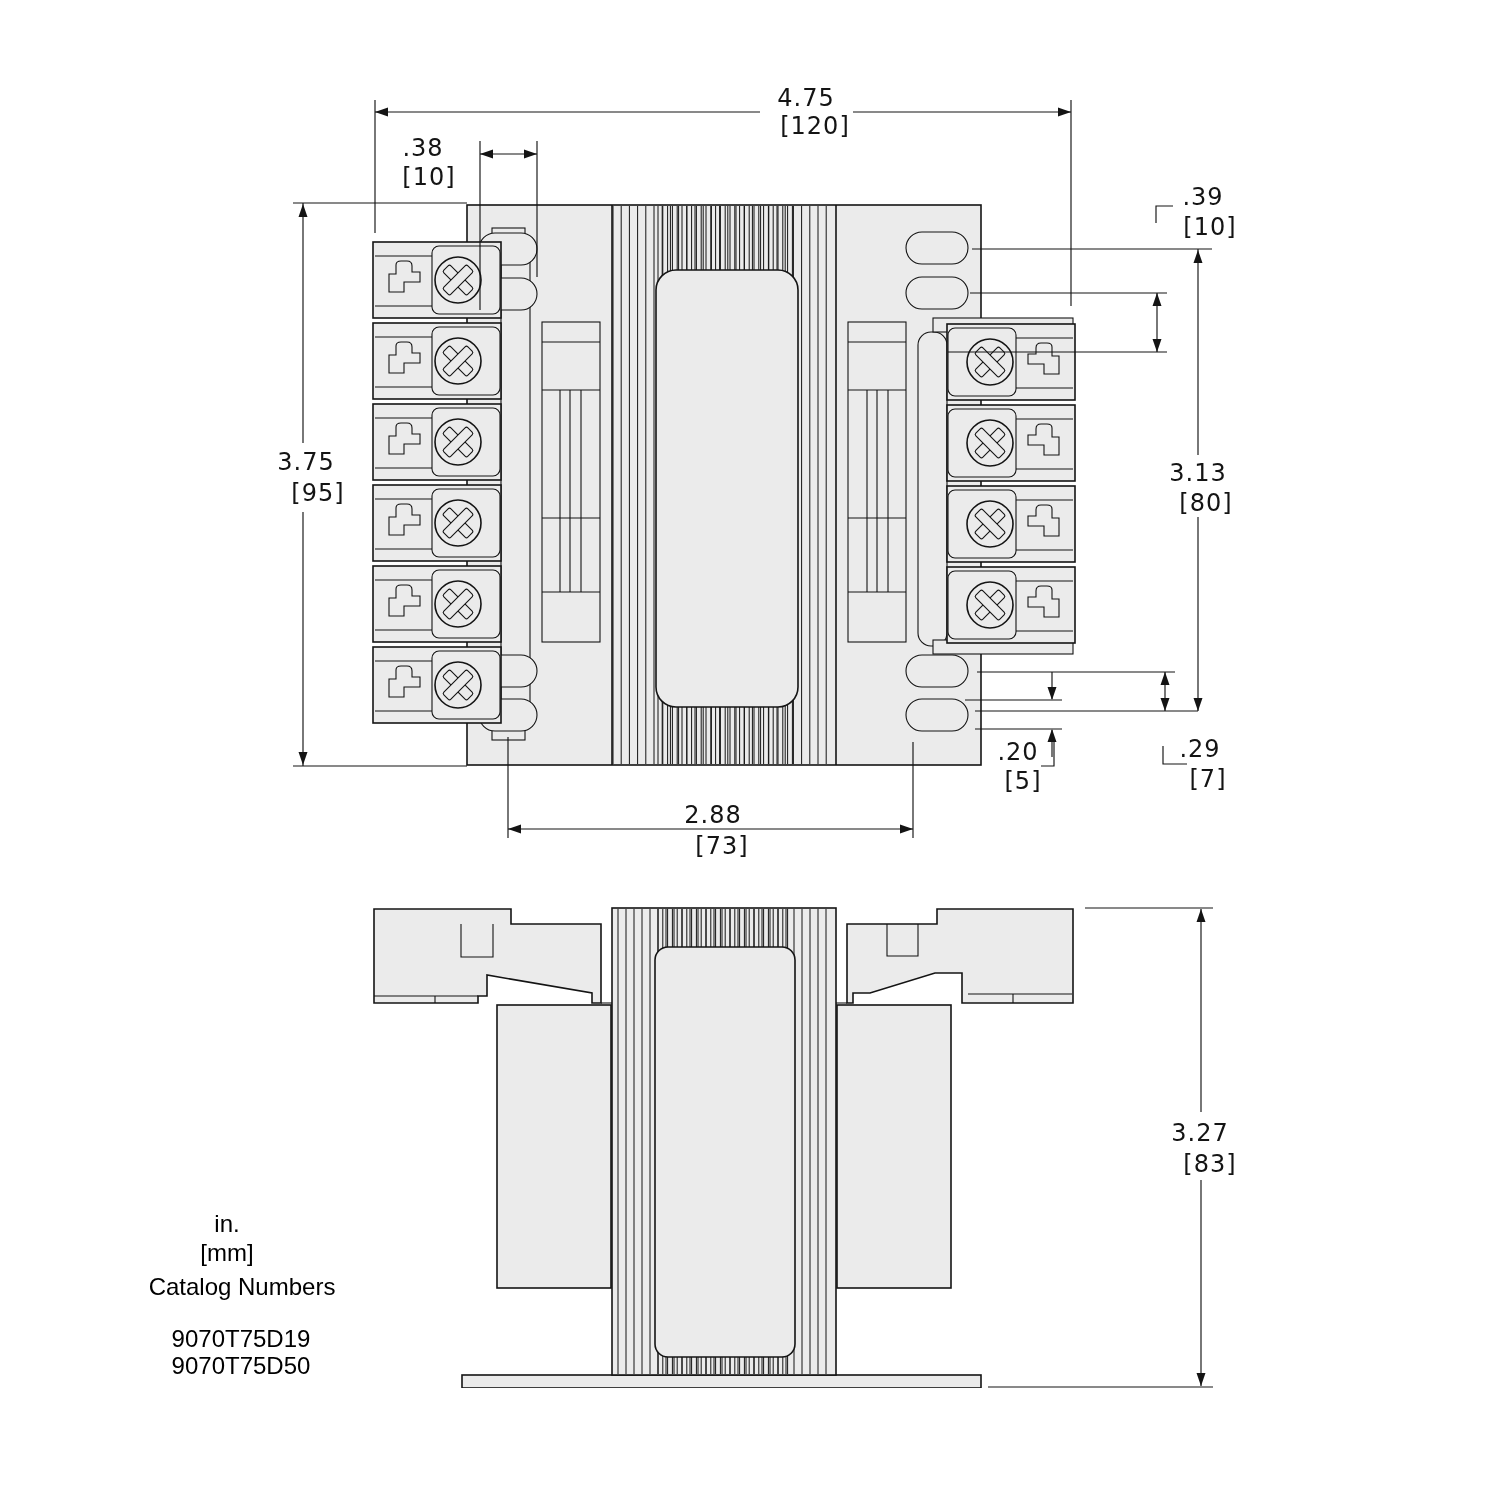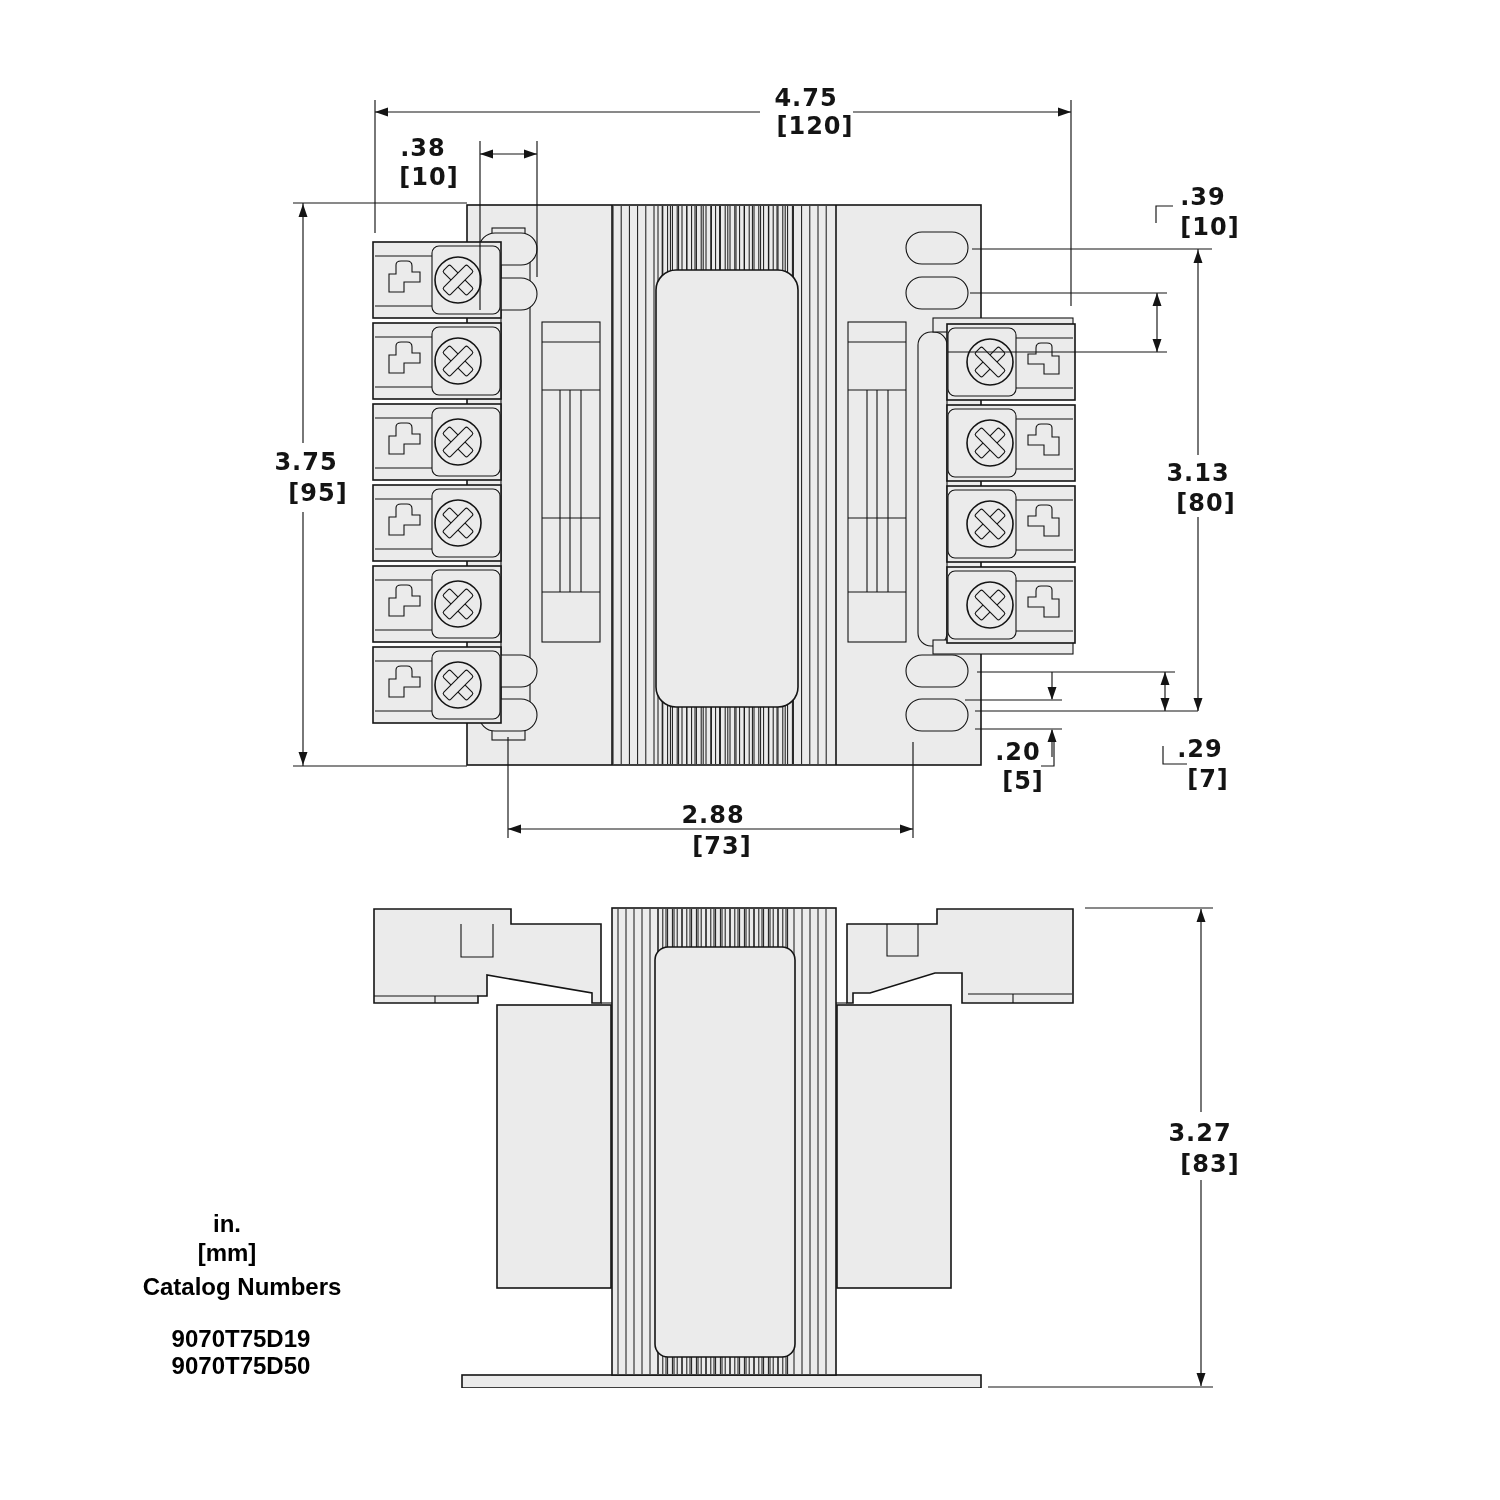--- a/index.html
+++ b/index.html
@@ -1,17 +1,17 @@
 <!DOCTYPE html>
 <html style="--part: #ebebeb; --ln: #141414; --bg: #ffffff;"><head>
 <meta charset="utf-8">
 <style>
   html,body{margin:0;padding:0;background:#fff;}
   .page{position:relative;width:1500px;height:1388px;background:var(--bg,#fff);overflow:hidden;
-        font-family:"Liberation Sans",sans-serif;font-weight:bold;}
+        font-family:"Liberation Sans",sans-serif;}
   svg{display:block}
   .fill{fill:var(--part,#ebebeb)}
   .nf{fill:none}
   .s16{stroke:var(--ln,#141414);stroke-width:1.6}
   .s11{stroke:var(--ln,#141414);stroke-width:1.1}
   .hatch line{stroke:var(--ln,#141414);stroke-width:1}
   .dim{stroke:var(--ln,#141414);stroke-width:1.15;fill:none}
   .ah{fill:var(--ln,#141414);stroke:none}
   text{user-select:none}
   .dimt{font-family:"DejaVu Sans",sans-serif;font-size:24px;fill:#141414;letter-spacing:1px;text-anchor:middle}

